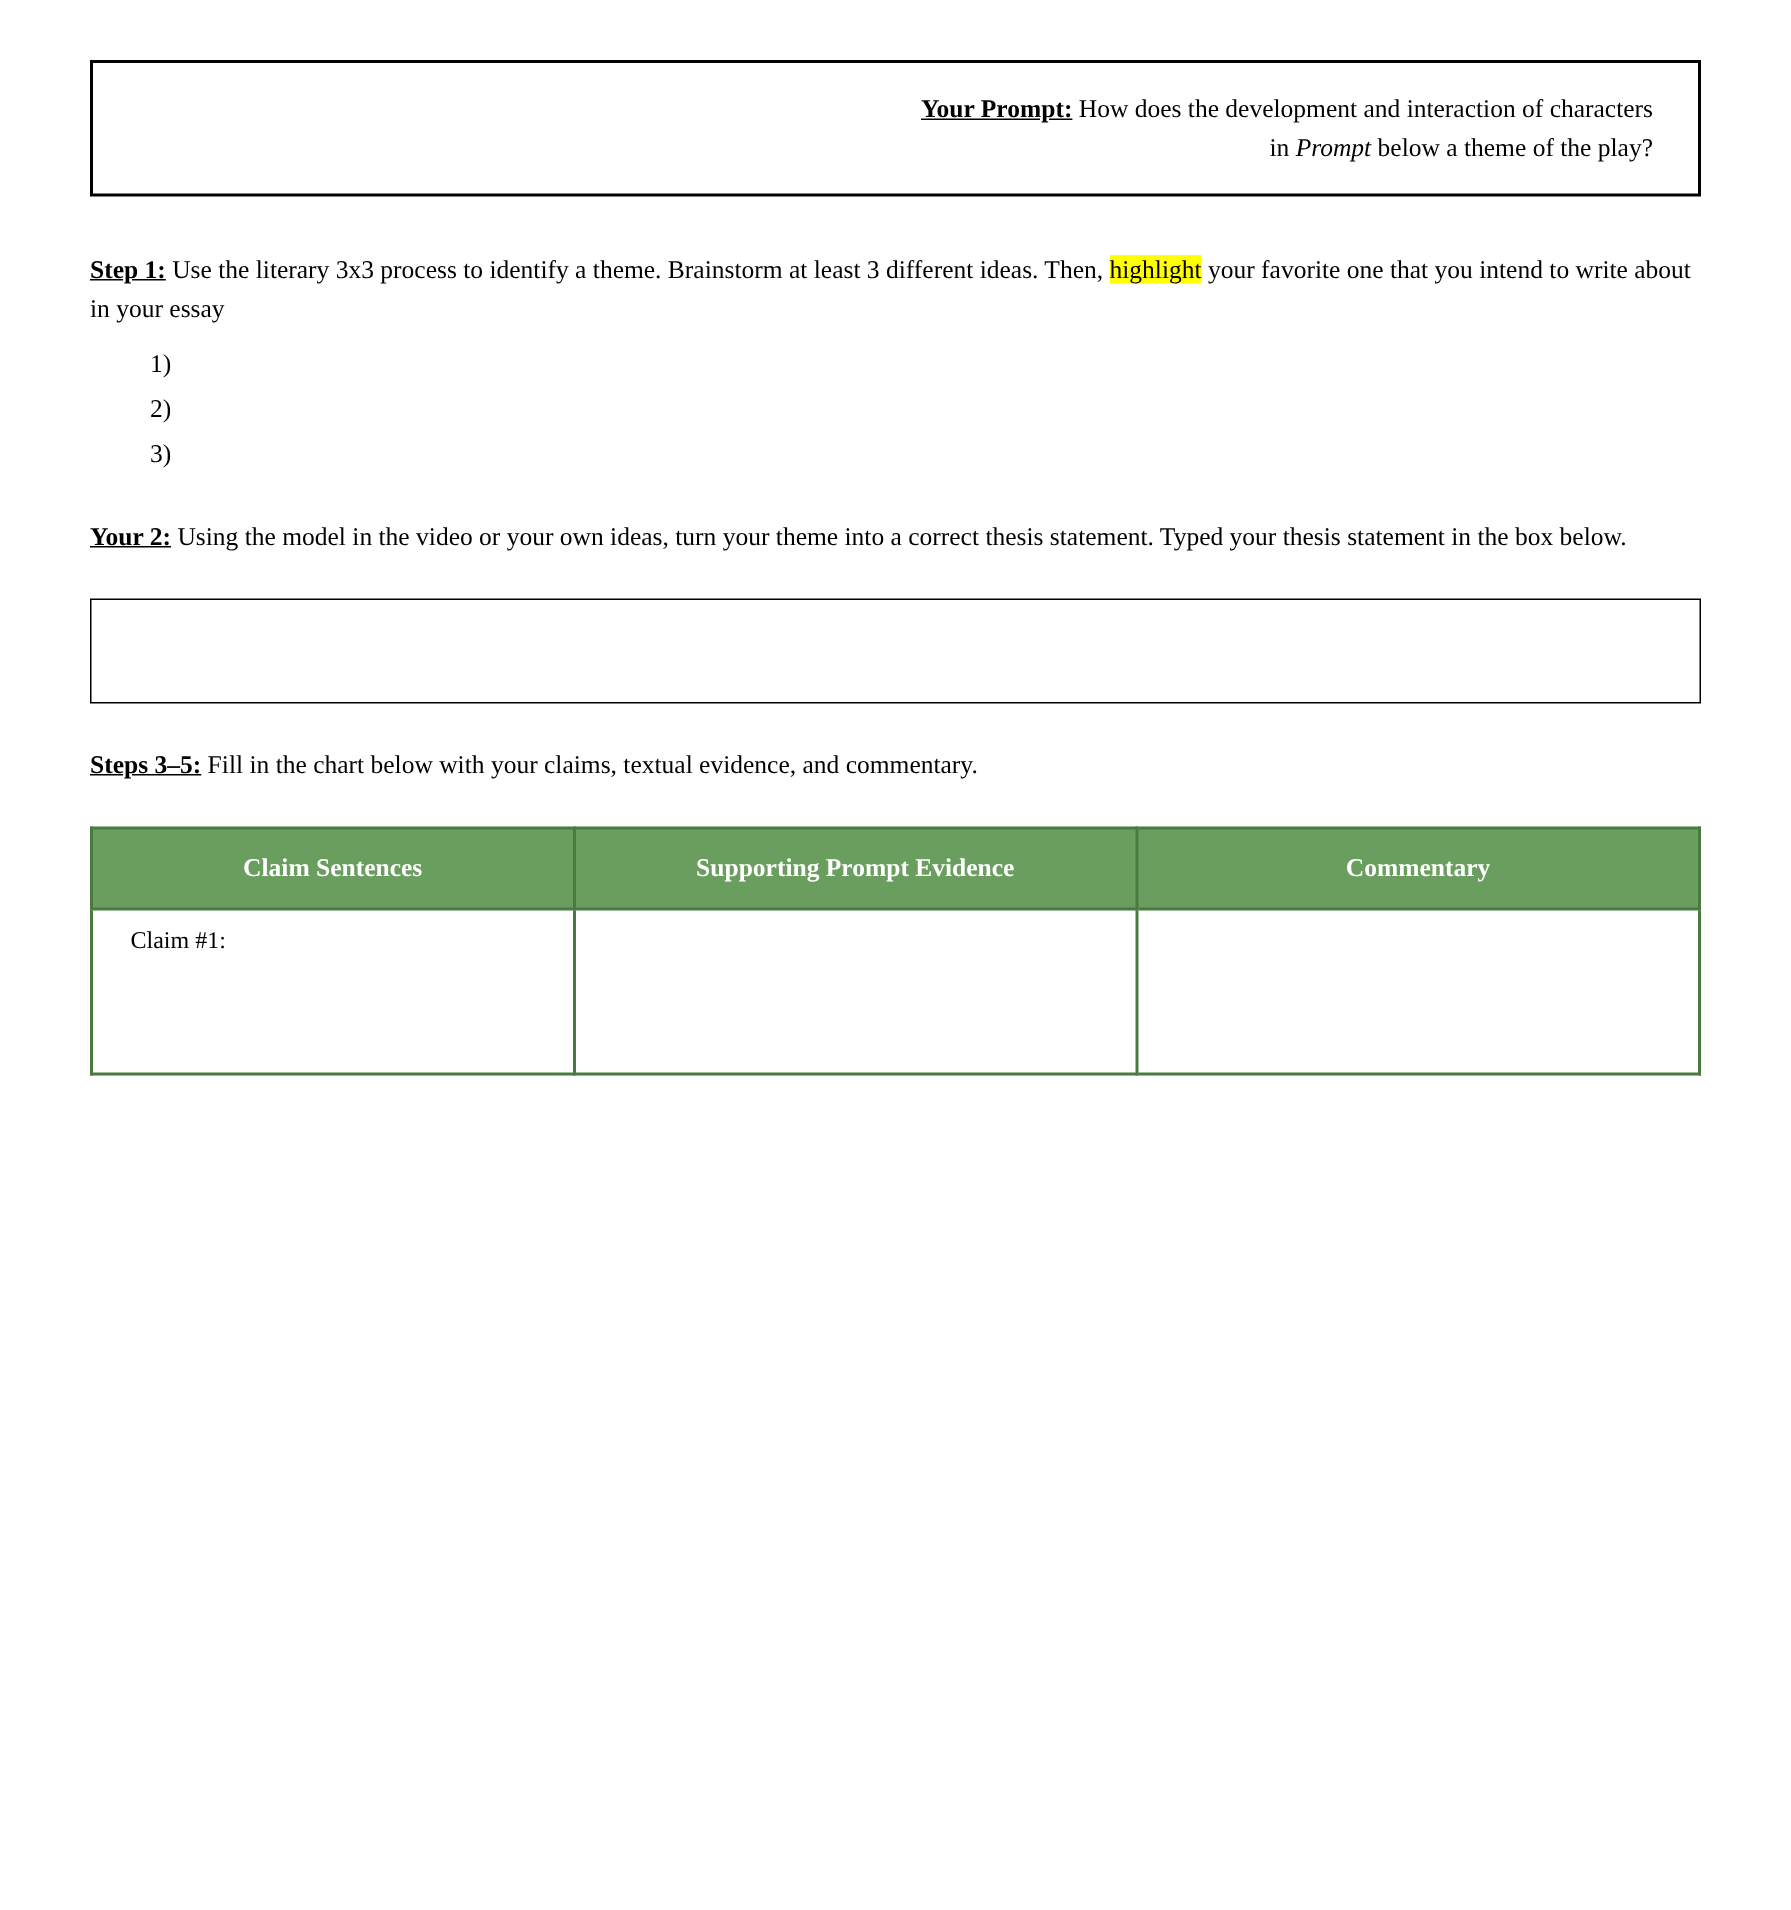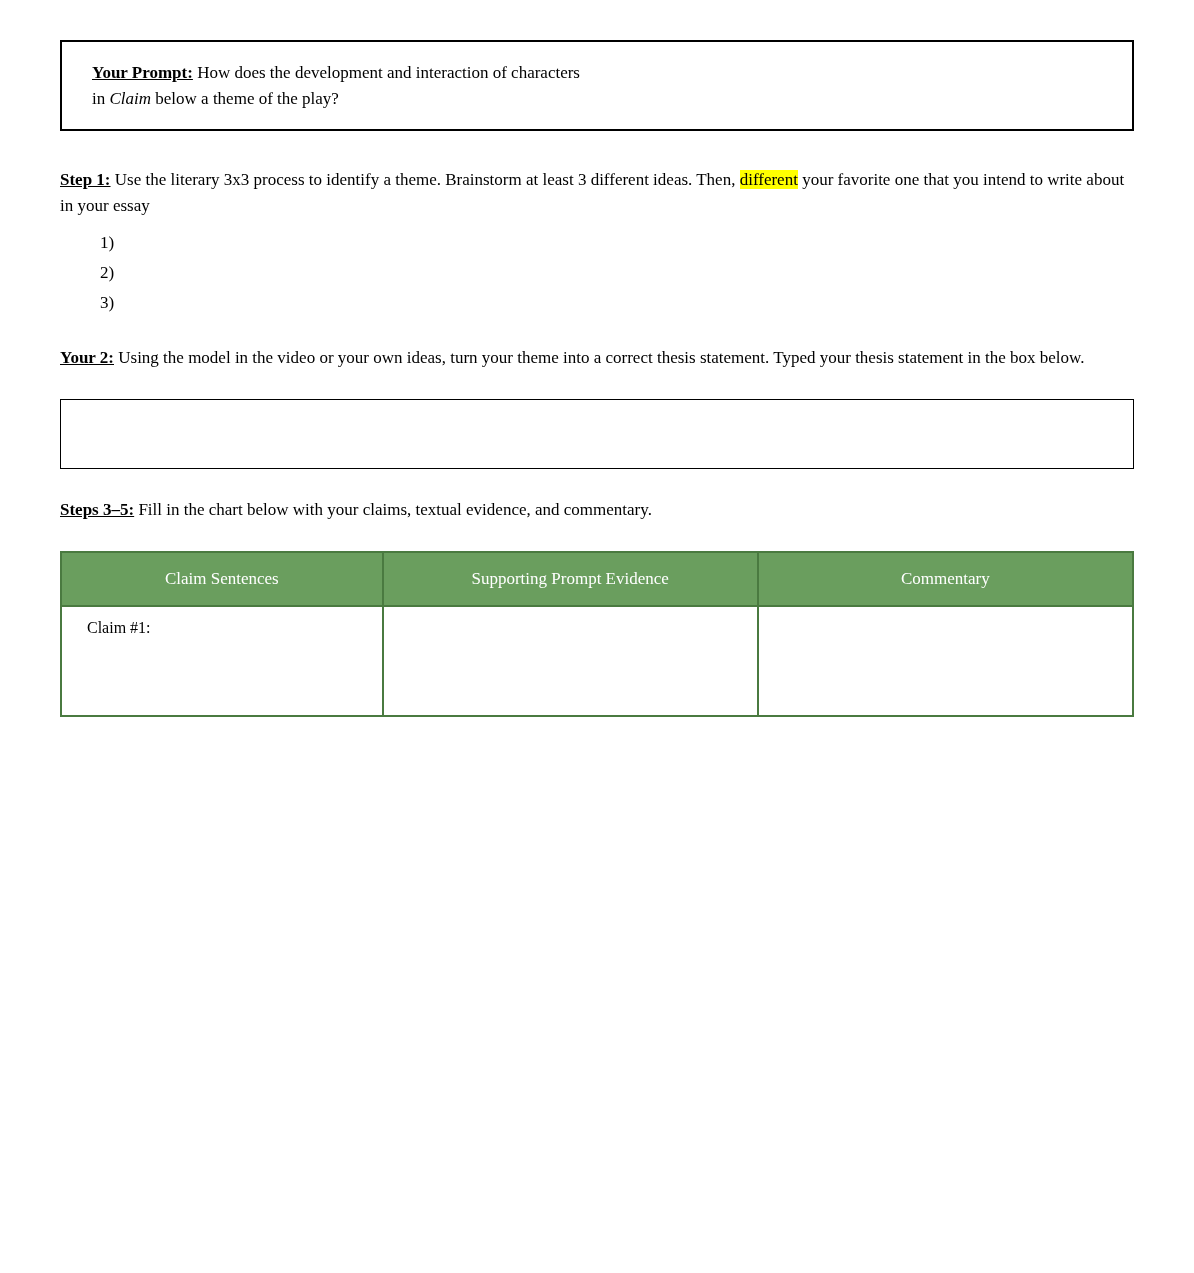--- a/index.html
+++ b/index.html
@@ -14,21 +14,21 @@
       font-size: 17px;
       color: #000000;
       width: 1194px;
       min-height: 1273px;
       padding: 40px 60px;
     }
 
     .prompt-box {
       border: 2px solid #000000;
       padding: 18px 30px;
-      text-align: left;
+      text-align: right;
       margin-bottom: 36px;
       line-height: 1.5;
     }
 
     .prompt-label {
       font-weight: bold;
       text-decoration: underline;
     }
 
     .hamlet-italic {
@@ -73,21 +73,21 @@
     table {
       width: 100%;
       border-collapse: collapse;
       margin-top: 24px;
       table-layout: fixed;
     }
 
     table thead tr th {
       background-color: #6a9e5e;
       color: #ffffff;
-      font-weight: normal;
+      font-weight: bold;
       font-size: 17px;
       text-align: center;
       padding: 16px 24px;
       border: 2px solid #4a7a40;
       vertical-align: middle;
     }
 
     table tbody tr td {
       border: 2px solid #4a7a40;
       padding: 12px 25px;
@@ -100,26 +100,26 @@
     col.col2 { width: 35%; }
     col.col3 { width: 35%; }
   </style>
 </head>
 <body>
 
 <div class="prompt-box">
   <span class="prompt-label">Your Prompt:</span>
   <span>How does the development and interaction of characters</span>
   <br>
-  <span>in </span><span class="hamlet-italic">Claim</span><span> below a theme of the play?</span>
+  <span>in </span><span class="hamlet-italic">Prompt</span><span> below a theme of the play?</span>
 </div>
 
 <div class="section">
   <span class="step-label">Step 1:</span>
-  <span>Use the literary 3x3 process to identify a theme. Brainstorm at least 3 different ideas. Then, </span><span class="highlight">different</span><span> your favorite one that you intend to write about in your essay</span>
+  <span>Use the literary 3x3 process to identify a theme. Brainstorm at least 3 different ideas. Then, </span><span class="highlight">highlight</span><span> your favorite one that you intend to write about in your essay</span>
 
   <div class="list-items">
     <div>1)</div>
     <div>2)</div>
     <div>3)</div>
   </div>
 </div>
 
 <div class="section">
   <span class="step-label">Your 2:</span>

